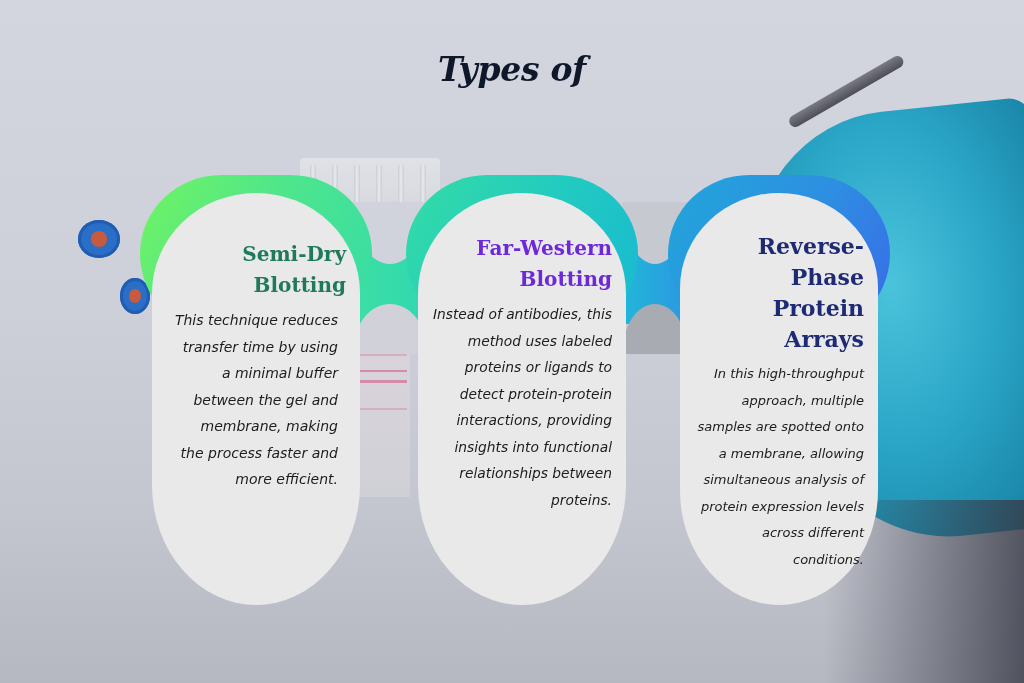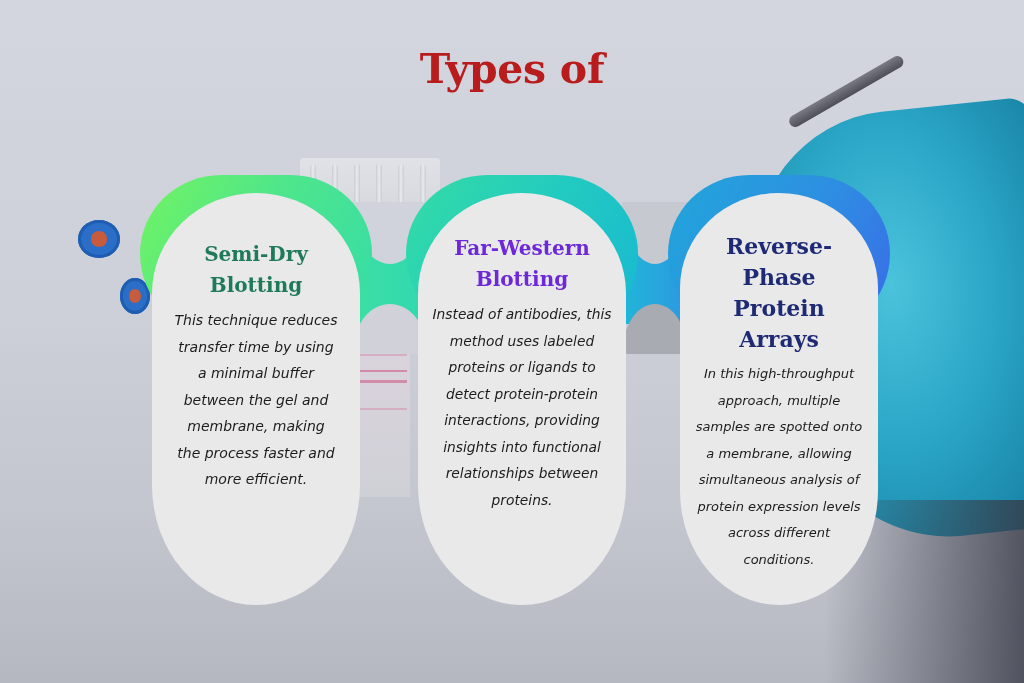--- a/index.html
+++ b/index.html
@@ -41,22 +41,22 @@
     border-radius: 6px; transform: rotate(-30deg); transform-origin: left center;
   }
   .shadow-right {
     position: absolute; right: 0; top: 500px; width: 200px; height: 183px;
     background: linear-gradient(90deg, rgba(60,62,75,0) 0%, rgba(55,58,70,0.8) 100%);
   }
 
   
   .title {
     position: absolute; left: 0; right: 0; top: 46px; text-align: center;
-    font-family: "DejaVu Serif", serif; font-weight: bold; color: #b91c1c;
-    font-size: 41px; line-height: 47px; letter-spacing: -0.3px;
+    font-family: "DejaVu Serif", serif; font-weight: bold; color: #0f172a;
+    font-size: 33px; line-height: 47px; letter-spacing: -0.3px; font-style: italic;
   }
   .title div { margin: 0; }
 
   
   .connector {
     position: absolute; top: 232px; height: 92px;
   }
   .connector.c1 { left: 340px; width: 100px; background: linear-gradient(90deg, #3fe0a0, #2fd7b4); }
   .connector.c2 { left: 610px; width: 90px;  background: linear-gradient(90deg, #1fbcd6, #2e92e4); }
   .connector .notch-top, .connector .notch-bot {
@@ -70,21 +70,21 @@
   .card {
     position: absolute; top: 175px; width: 232px; height: 430px;
     border-radius: 116px;
   }
   .card .ring {
     position: absolute; inset: 0; border-radius: 116px 116px 116px 116px / 112px 112px 116px 116px;
   }
   .card .inner {
     position: absolute; left: 12px; right: 12px; top: 18px; bottom: 0;
     background: #e9e9ea; border-radius: 104px 104px 104px 104px / 100px 100px 120px 120px;
-    text-align: center; box-sizing: border-box; padding: 46px 14px 0;
+    text-align: right; box-sizing: border-box; padding: 46px 14px 0;
   }
   .card1 { left: 140px; }
   .card1 .ring { background: linear-gradient(120deg, #73f460 0%, #4fe68b 45%, #35dca9 100%); height: 160px; }
   .card2 { left: 406px; }
   .card2 .ring { background: linear-gradient(120deg, #35dca5 0%, #22cbc0 50%, #18b8d2 100%); height: 160px; }
   .card3 { left: 668px; width: 222px; }
   .card3 .ring { background: linear-gradient(120deg, #21a6da 0%, #2e8ee2 55%, #3a6ae8 100%); height: 160px; }
 
   .card .heading {
     font-family: "DejaVu Serif", serif; font-weight: bold;

